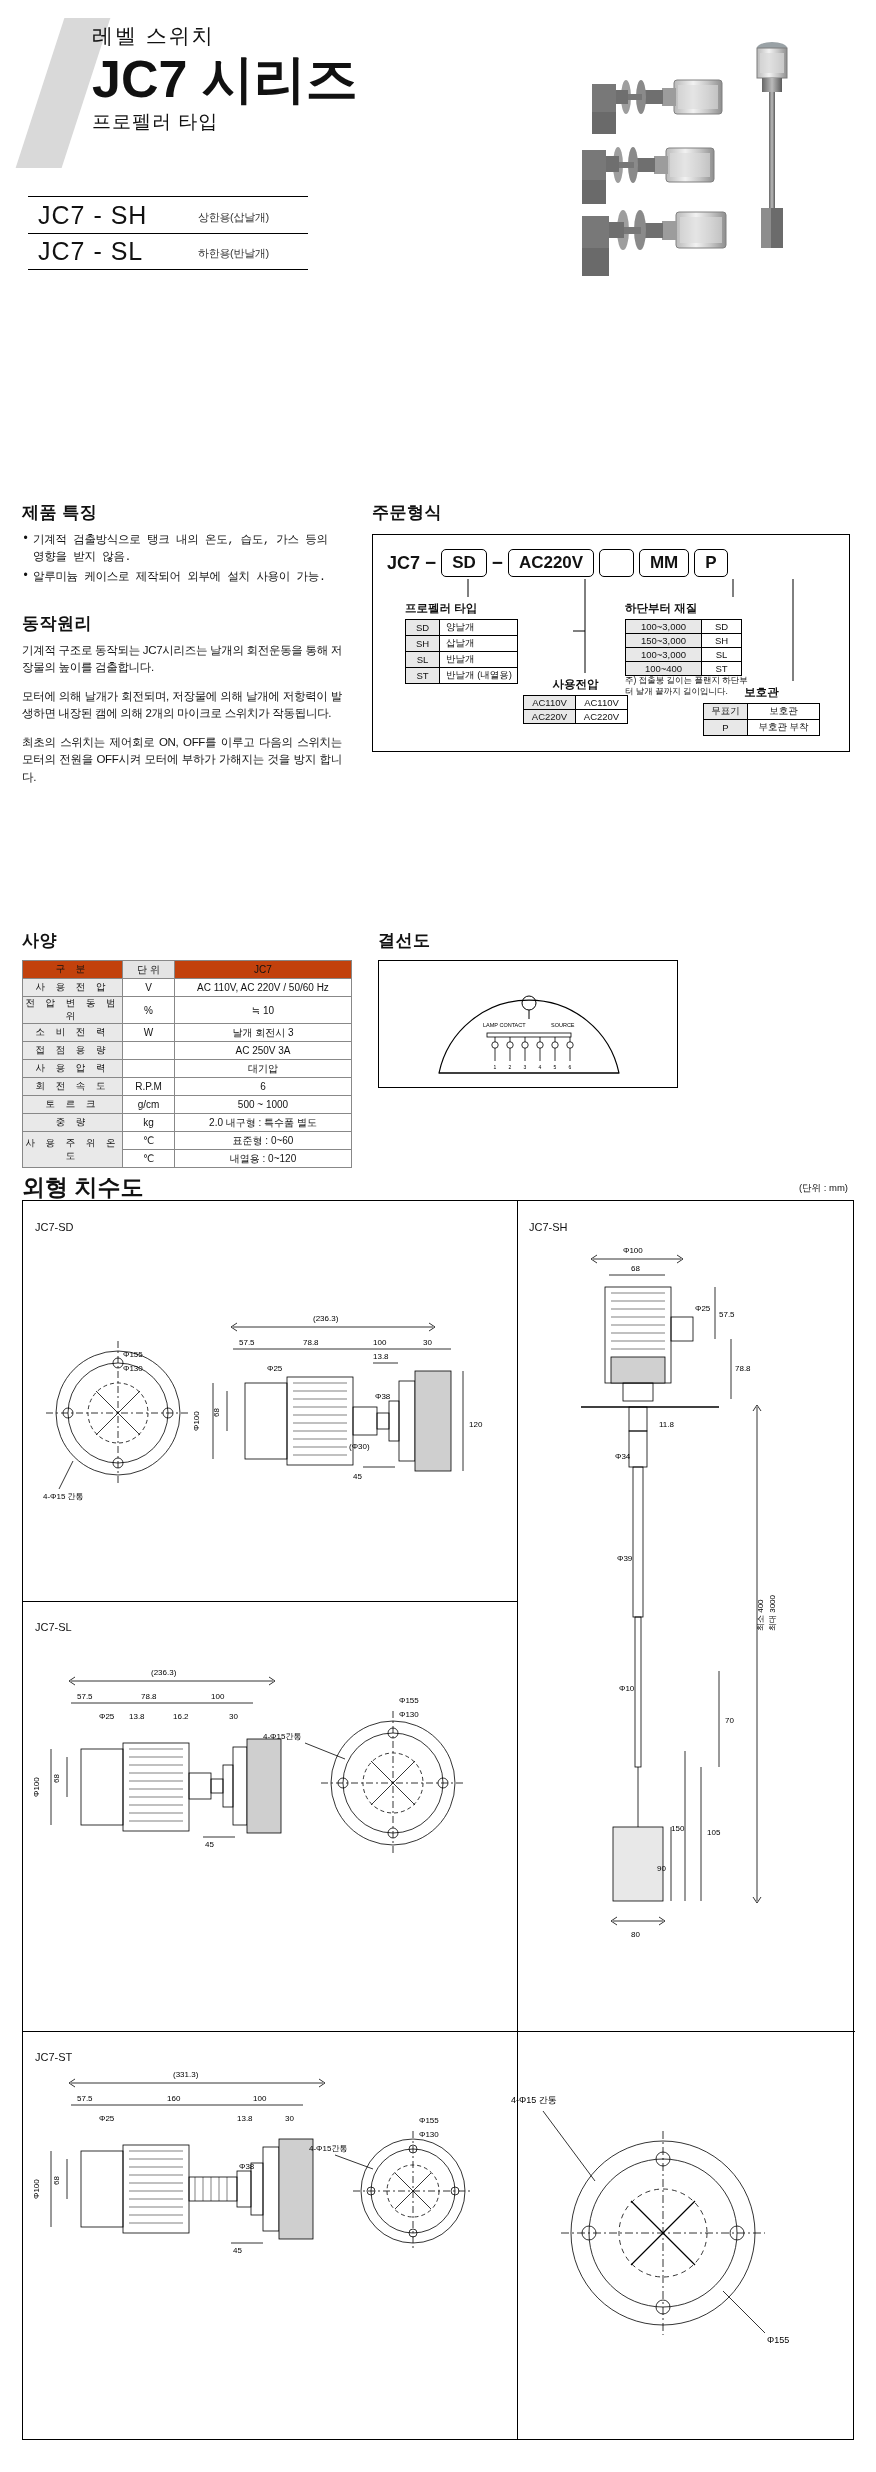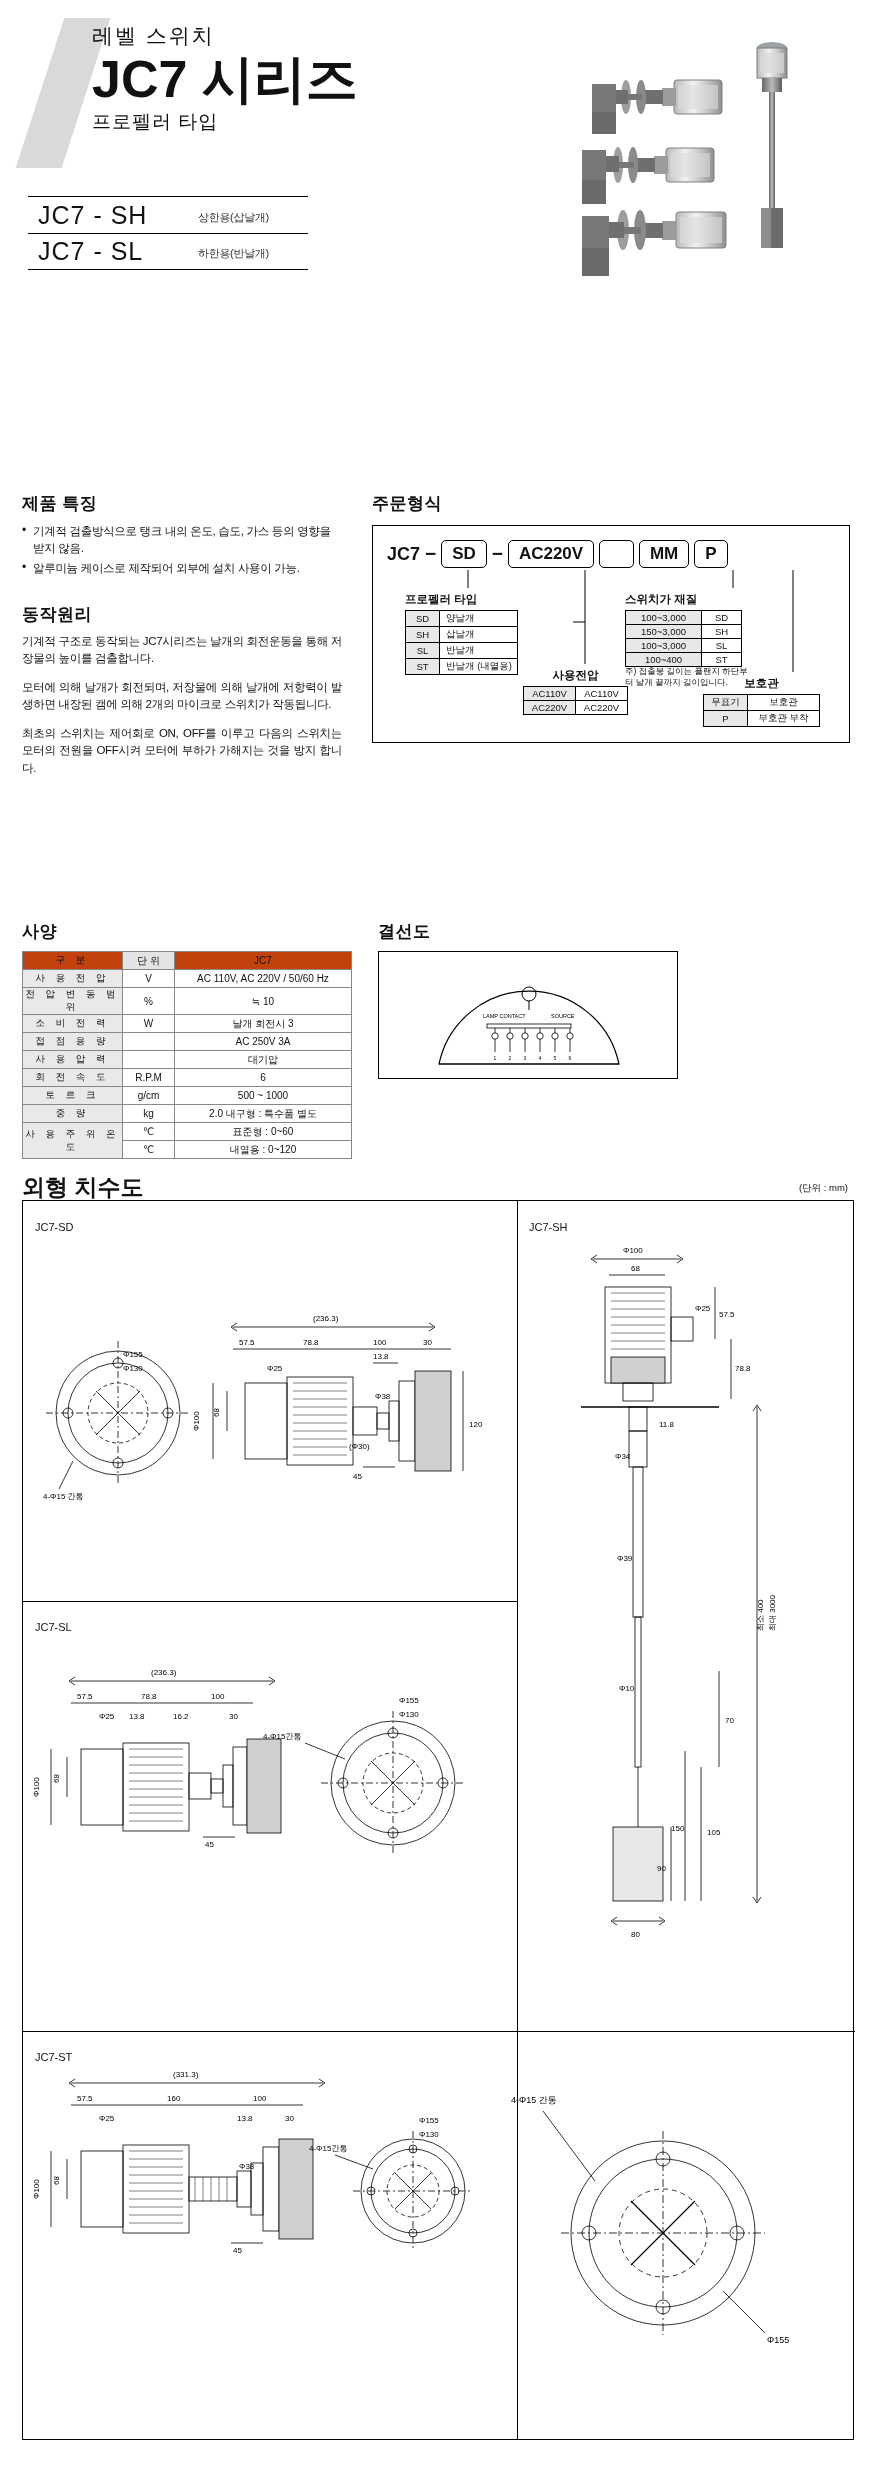--- a/index.html
+++ b/index.html
@@ -35,26 +35,26 @@
     height:37px; padding:0 4px 0 10px;
   }
   .model-row:last-child { border-bottom:1.5px solid #000; }
   .model-code { font-size:25px; letter-spacing:1px; width:160px; padding-bottom:3px; }
   .model-note { font-size:11px; color:#333; padding-bottom:8px; letter-spacing:-0.3px;}
 
   
   .photo { position:absolute; right:30px; top:26px; width:270px; height:280px; }
 
   
-  .sec-h { font-size:17px; font-weight:bold; letter-spacing:0.5px; }
+  .sec-h { font-size:17px; font-weight:bold; letter-spacing:0.5px;margin-top:9px; }
 
   .col-left { position:absolute; left:22px; top:492px; width:320px; }
   .col-right { position:absolute; left:372px; top:492px; width:480px; }
 
-  .feat-list { margin:8px 0 0 0; padding:0; list-style:none; }
+  .feat-list { margin:8px 0 0 0; padding:0; list-style:none;font-family:Liberation Mono, monospace; }
   .feat-list li {
     font-size:11.5px; line-height:1.45; margin-bottom:4px;
     padding-left:11px; position:relative; letter-spacing:-0.3px;
   }
   .feat-list li:before {
     content:"•"; position:absolute; left:0; top:-1px; font-size:12px;
   }
   .princ-h { margin-top:26px; }
   .princ-p { font-size:11.5px; line-height:1.5; margin-top:7px; letter-spacing:-0.3px; text-align:justify;}
 
@@ -271,21 +271,21 @@
           </tr>
           <tr>
             <td class="k">AC220V</td>
             <td>AC220V</td>
           </tr>
         </tbody>
           </table>
       </div>
 
       <div class="op-diap">
-        <div class="grp-title">스위치가 재질</div>
+        <div class="grp-title">하단부터 재질</div>
         <table class="otbl">
           <tbody>
               <tr>
             <td class="k" style="width:76px;background:#e8e8e8">100~3,000</td>
             <td style="width:40px">SD</td>
           </tr>
           <tr>
             <td class="k" style="background:#e8e8e8">150~3,000</td>
             <td>SH</td>
           </tr>

